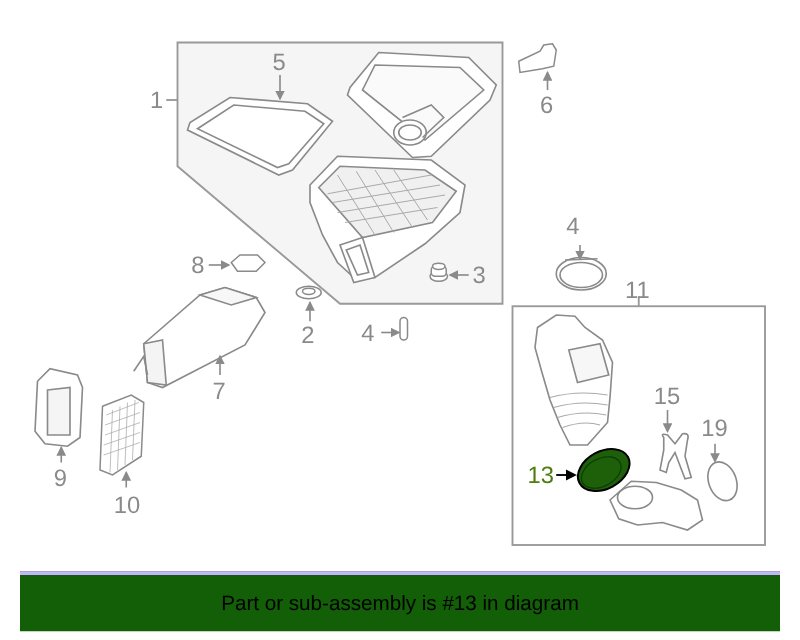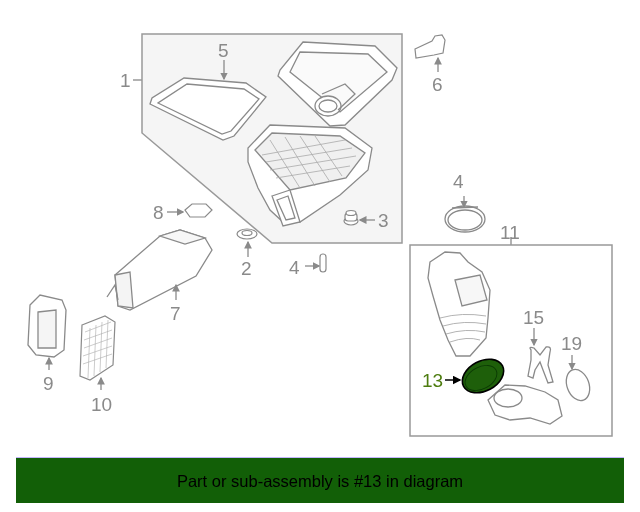--- a/index.html
+++ b/index.html
@@ -3,21 +3,21 @@
 <meta charset="utf-8">
 <style>
   html, body { margin:0; padding:0; background:#ffffff; }
   body { width:640px; height:512px; position:relative; overflow:hidden;
          font-family:"Liberation Sans", sans-serif; }
   #diagram { position:absolute; left:0; top:0; width:640px; height:512px; }
   .callout { position:absolute; font-family:"Liberation Sans", sans-serif;
              font-size:19px; color:#8a8a8a; line-height:1; }
   .callout.highlight { color:#4d7c0f; }
   #banner { position:absolute; left:16px; top:457px; width:608px; height:45px;
-            background:#125f07; border-top:1px solid #c4b5fd;
+            background:#125f07; border-top:3px solid #c4b5fd;
             display:flex; flex-direction:column; align-items:center; justify-content:center; }
   #banner span { font-family:"Liberation Sans", sans-serif; font-size:16.5px; color:#000;
                  line-height:18px; white-space:nowrap; }
 </style>
 </head>
 <body>
 
 <svg id="diagram" viewBox="0 0 640 512" xmlns="http://www.w3.org/2000/svg">
   <defs>
     <marker id="arr" markerWidth="6" markerHeight="6" refX="5" refY="3" orient="auto">

